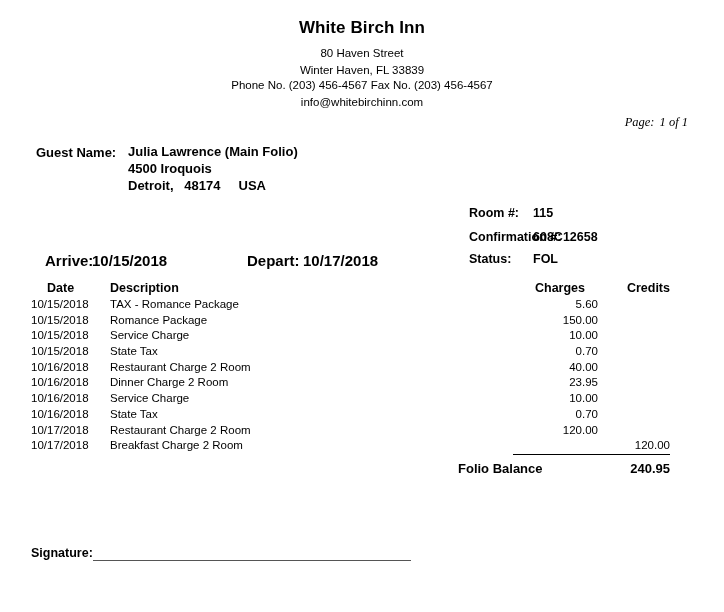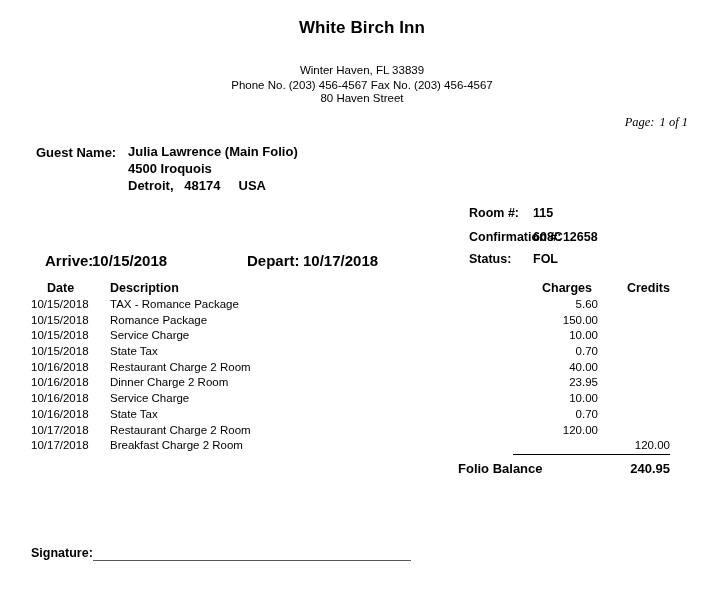--- a/index.html
+++ b/index.html
@@ -30,21 +30,21 @@
     font-size: 17px;
     font-weight: bold;
     letter-spacing: 0.1px;
   }
   .addr-line {
     position: absolute;
     left: 0; right: 0;
     text-align: center;
     font-size: 11.5px;
   }
-  .addr1 { top: 47px; margin-top: 45px; }
+  .addr1 { top: 47px; }
   .addr2 { top: 64px; }
   .addr3 { top: 79px; }
   .addr4 { top: 96px; }
 
   .page-indicator {
     position: absolute;
     right: 36px;
     top: 115px;
     font-family: "Liberation Serif", serif;
     font-style: italic;
@@ -98,21 +98,21 @@
 
   
   .col-head {
     position: absolute;
     top: 281px;
     font-size: 12.5px;
     font-weight: bold;
   }
   .head-date { left: 31px; padding-left: 16px; }
   .head-desc { left: 110px; }
-  .head-charges { left: 492px; width: 100px; text-align: right; }
+  .head-charges { left: 510px; width: 100px; text-align: center; }
   .head-credits { left: 598px; width: 72px; text-align: right; }
 
   .rows {
     position: absolute;
     left: 0;
     top: 298px;
     width: 724px;
   }
   .txn-row {
     position: relative;
@@ -169,20 +169,21 @@
 </style>
 </head>
 <body>
 
 <div id="page">
 
   <div class="hotel-name">White Birch Inn</div>
   <div class="addr-line addr1">80 Haven Street</div>
   <div class="addr-line addr2">Winter Haven, FL 33839</div>
   <div class="addr-line addr3">Phone No. (203) 456-4567   Fax No. (203) 456-4567</div>
+  <div class="addr-line addr4">info@whitebirchinn.com</div>
 
   <div class="page-indicator">
     <span class="pg-label">Page:</span><span>1 of 1</span>
   </div>
 
   <div class="guest-label">Guest Name:</div>
   <div class="guest-line gl1">Julia Lawrence (Main Folio)</div>
   <div class="guest-line gl2">4500 Iroquois</div>
   <div class="guest-line gl3">Detroit,   48174     USA</div>
 

